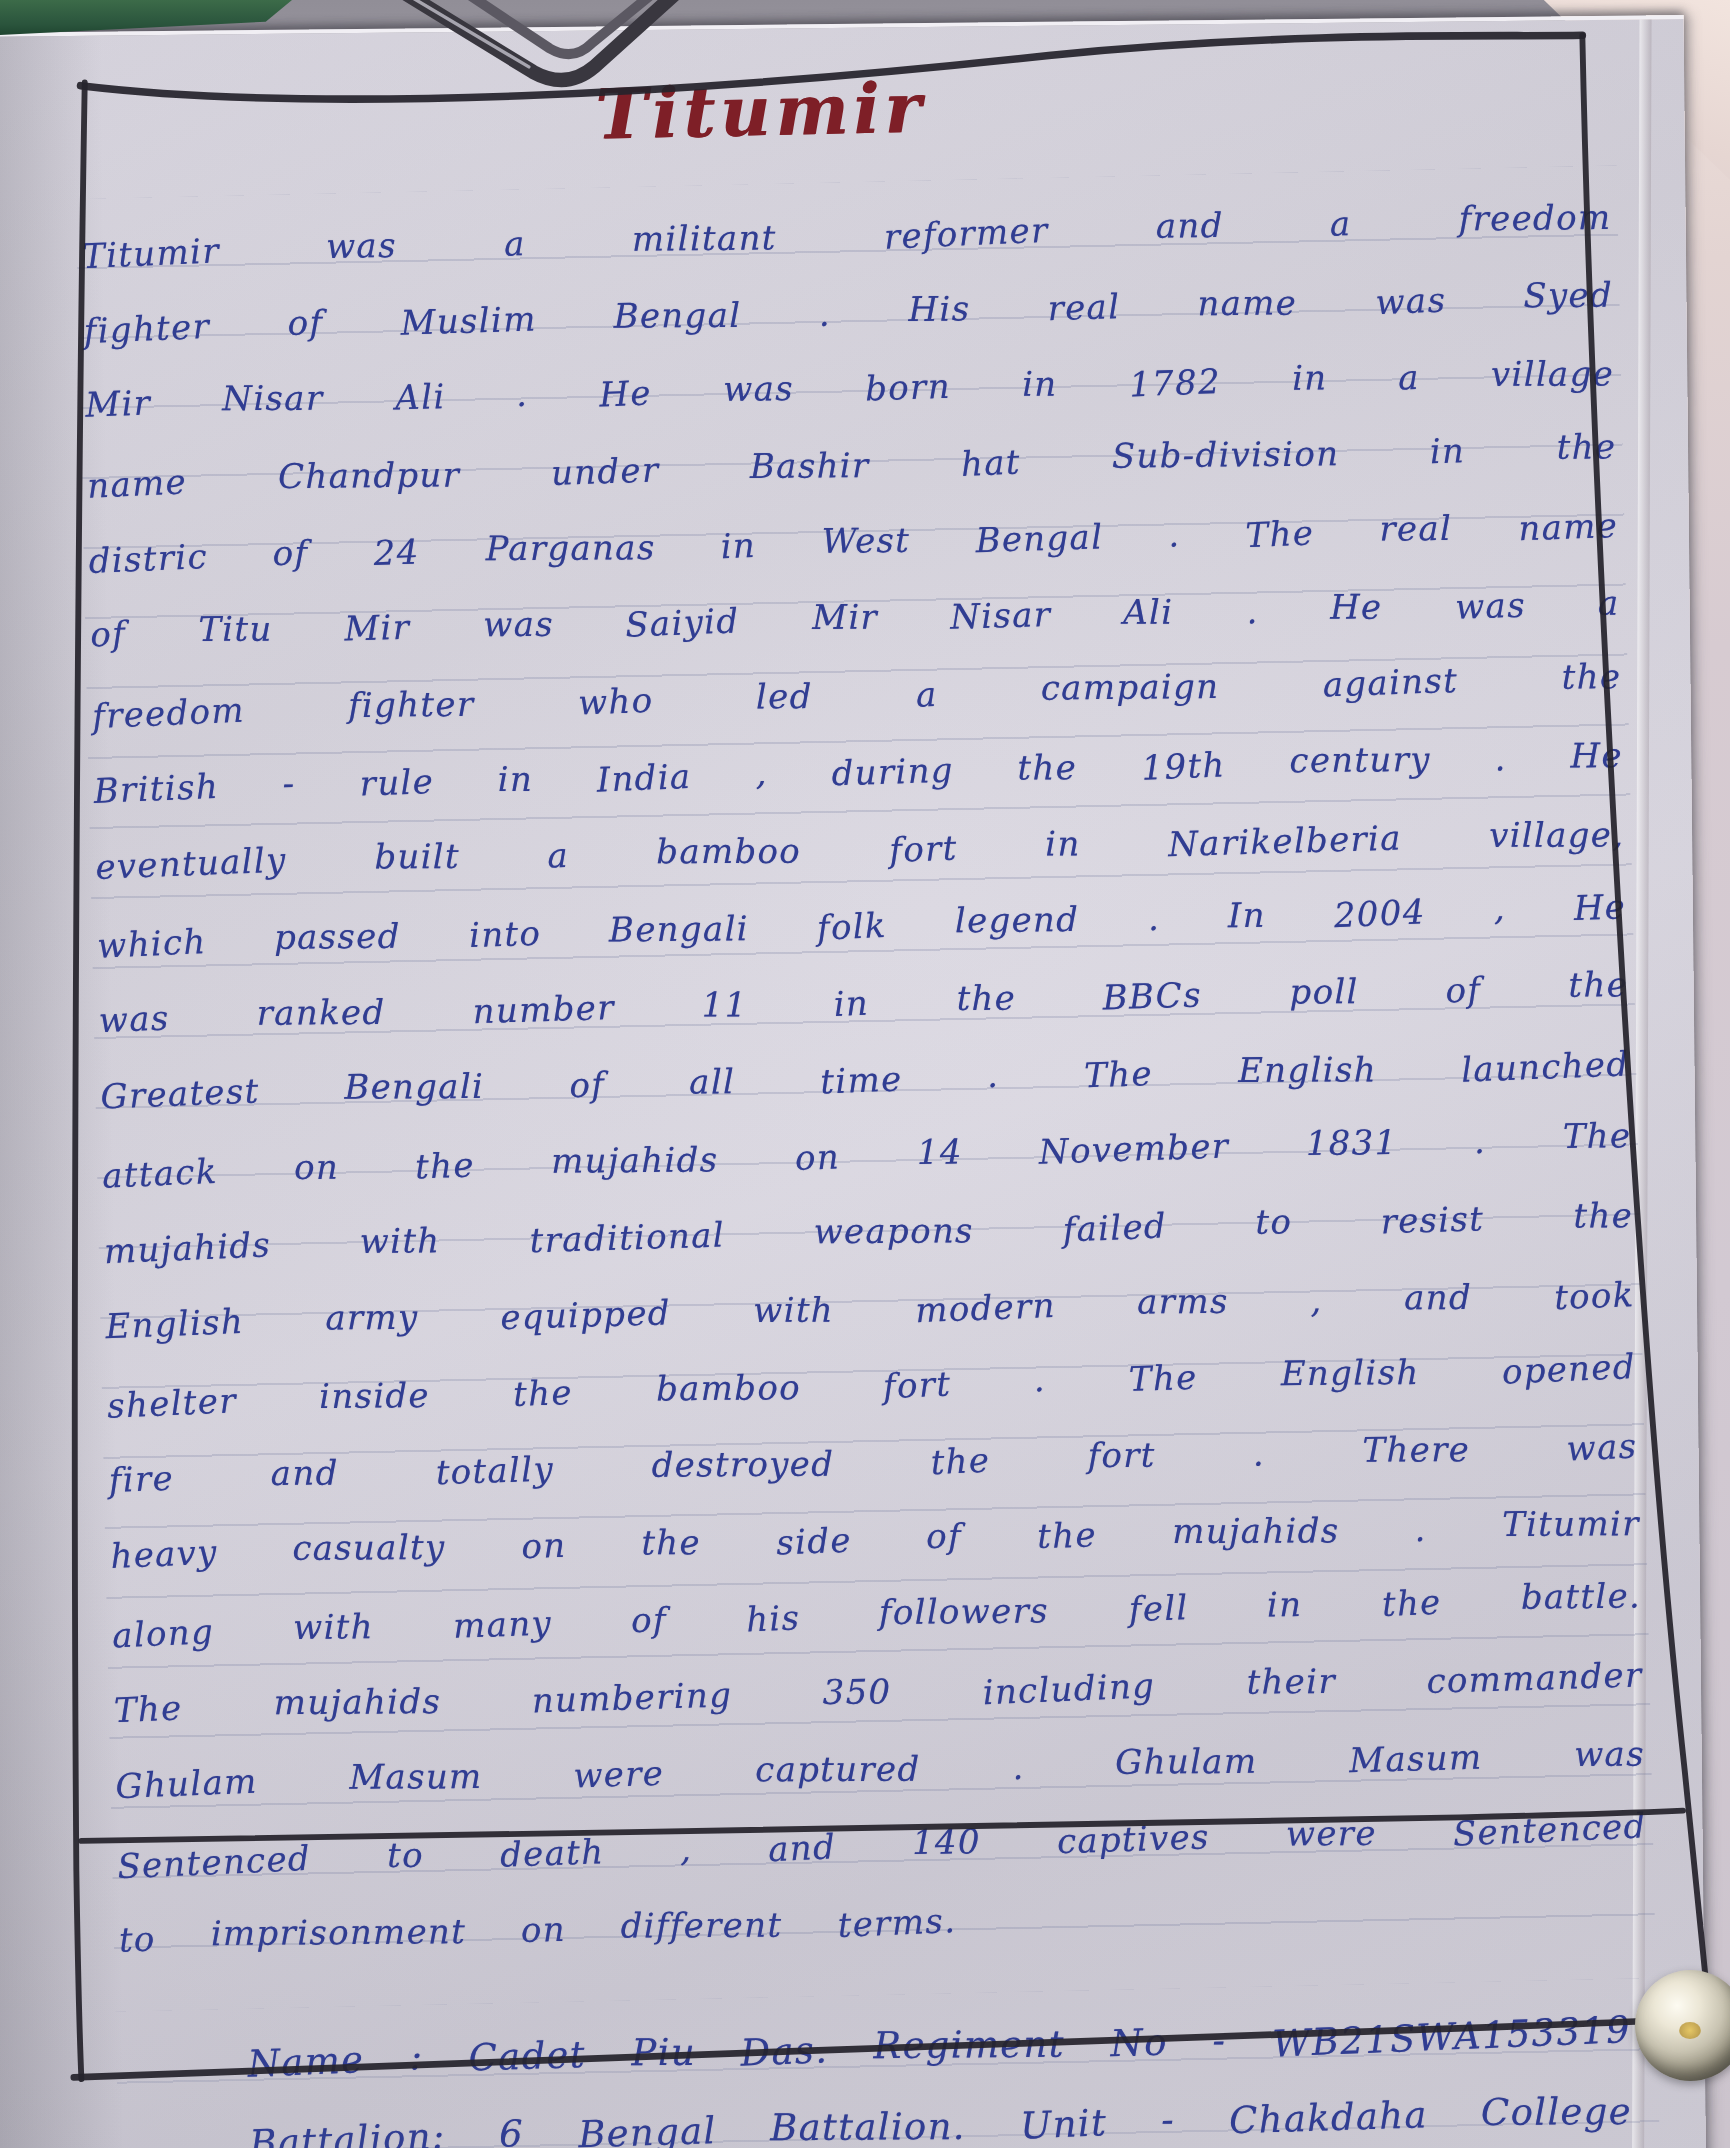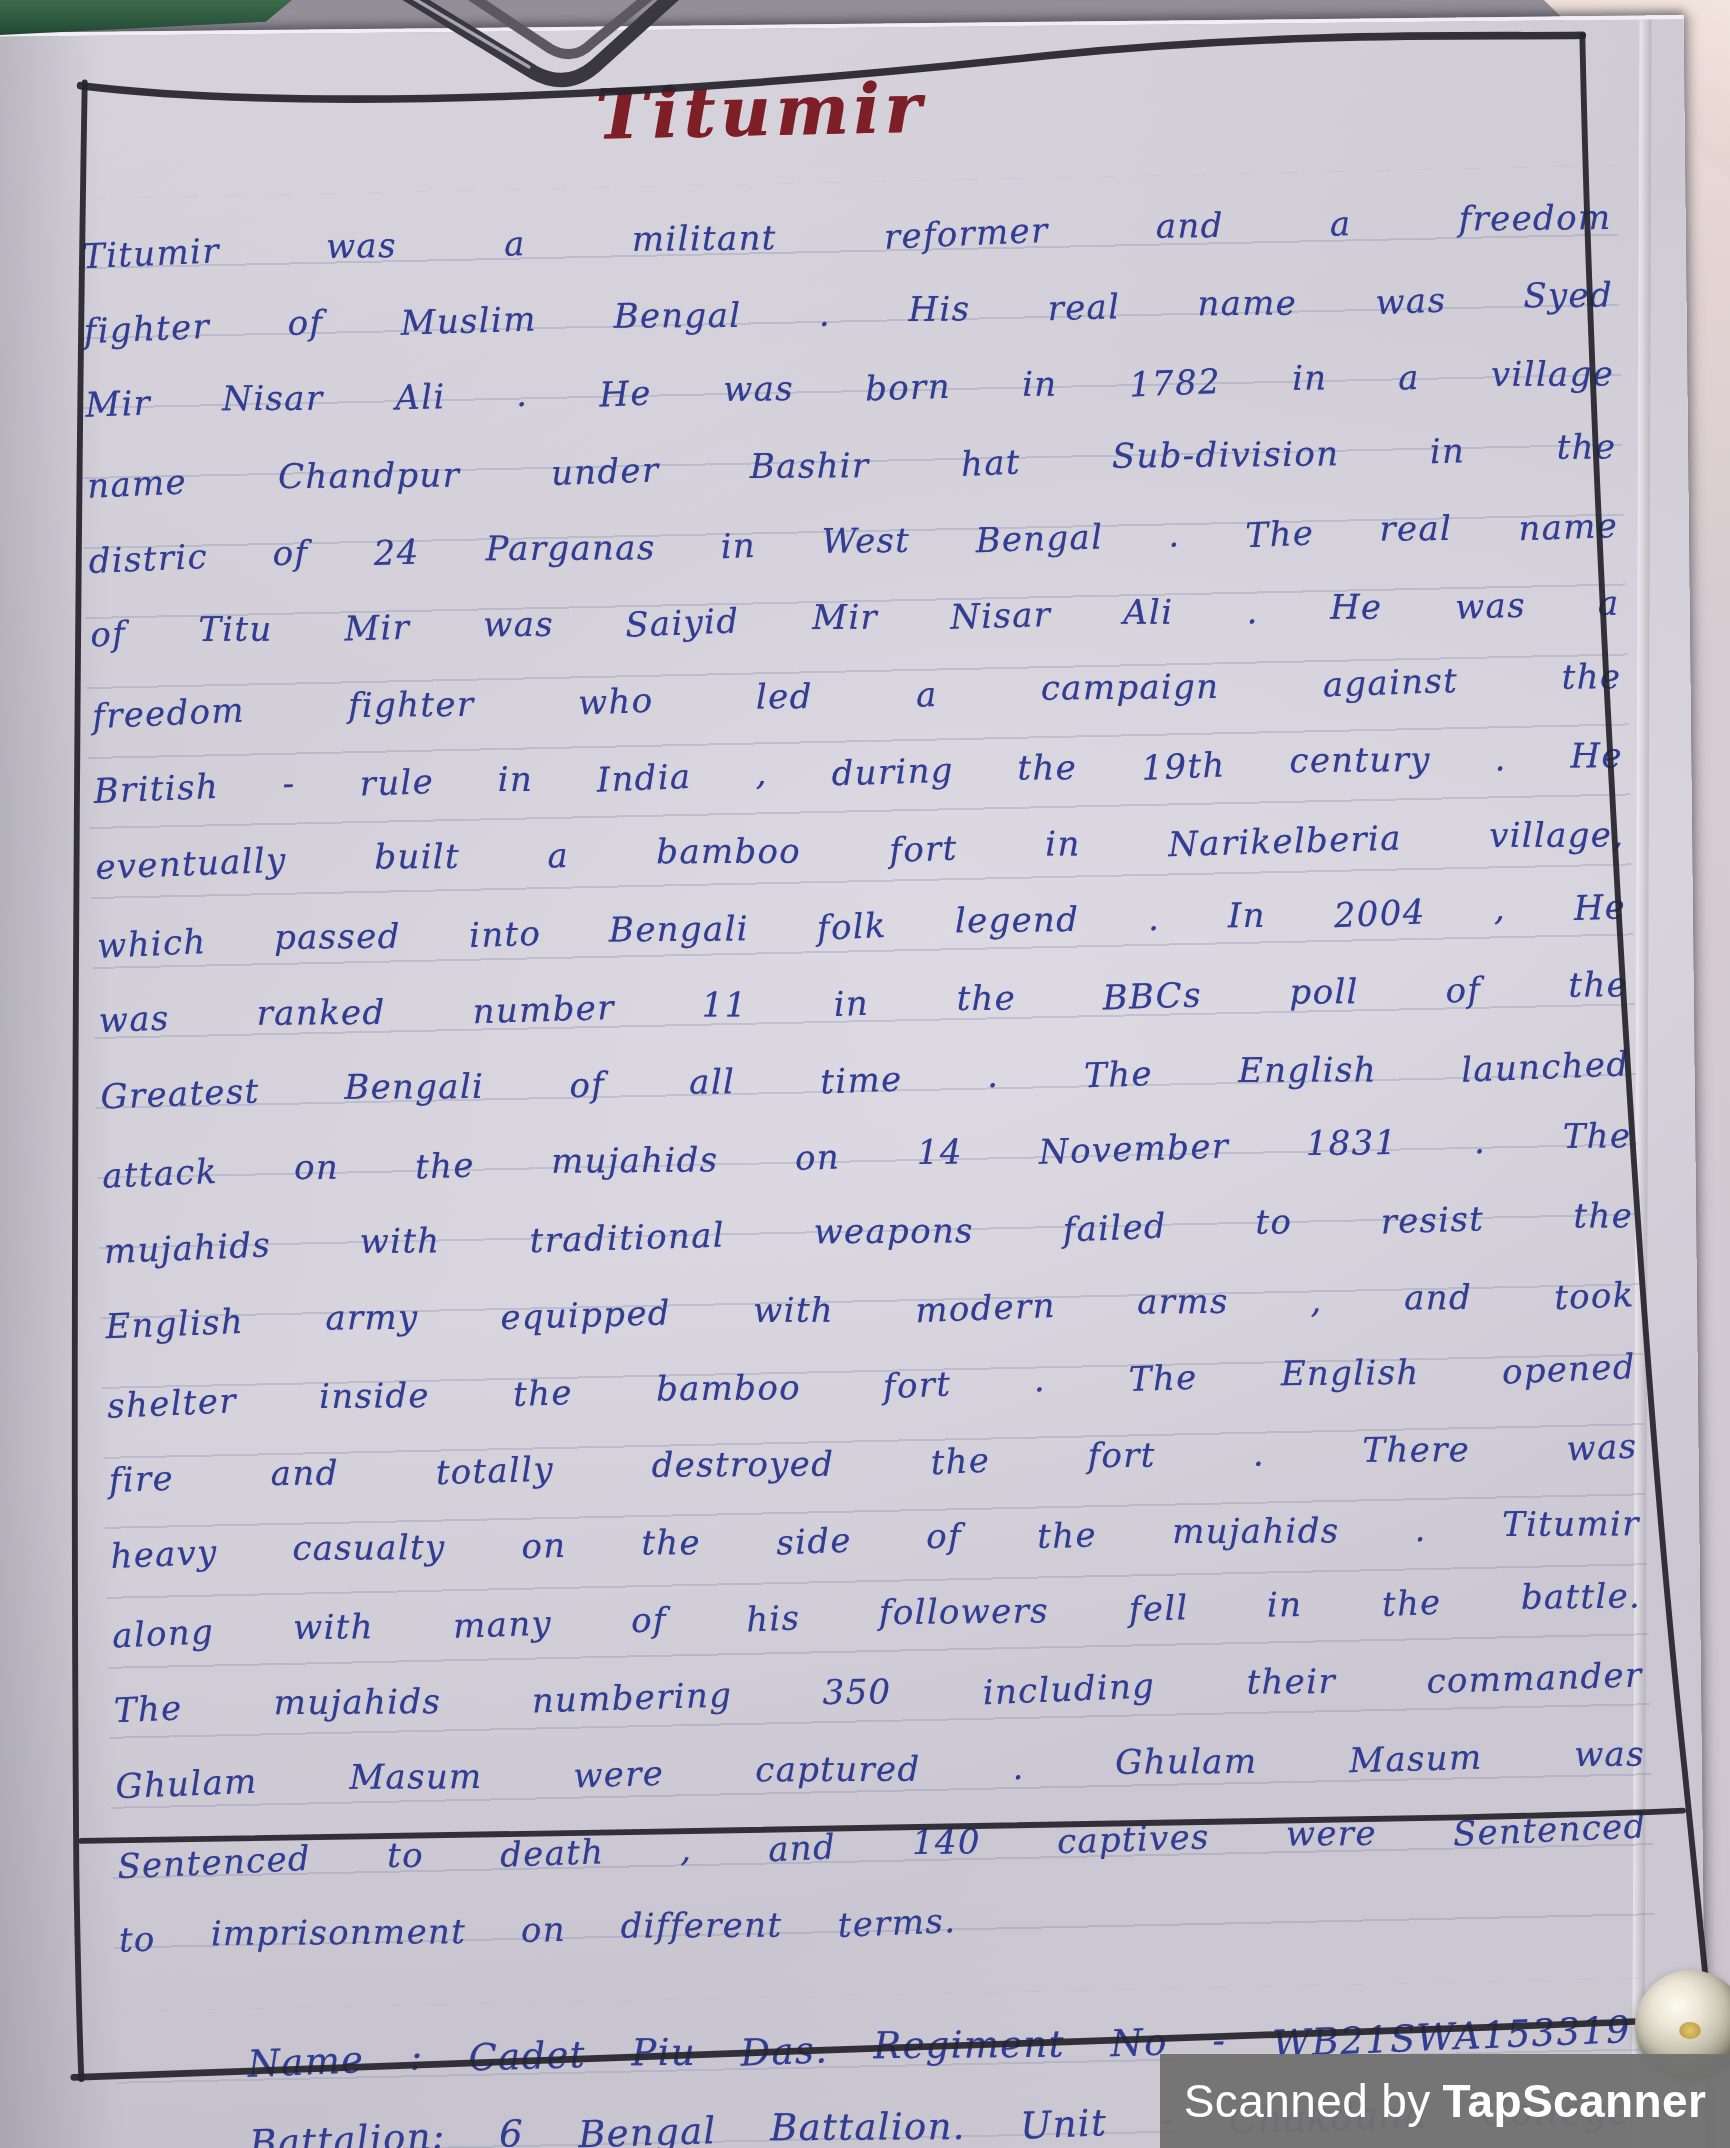--- a/index.html
+++ b/index.html
@@ -387,19 +387,15 @@
           <span>Chakdaha</span>
           <span>College</span>
         </div>
       </div>
   </div>
 
   <div class="bead">
       <div class="fleck"></div>
     </div>
 
-  <div class="watermark">
-    <span>Scanned by</span>
-    <b>TapScanner</b>
-  </div>
 
 </div>
 
 
 </body></html>

